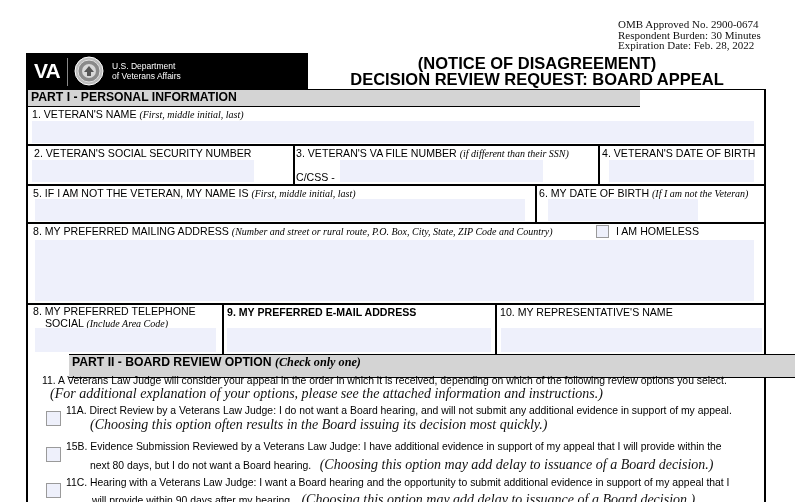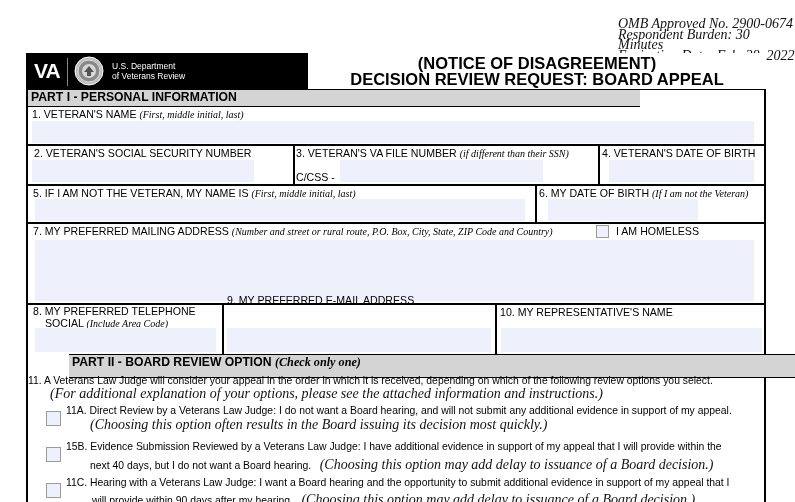--- a/index.html
+++ b/index.html
@@ -1,18 +1,18 @@
 <!DOCTYPE html>
 <html><head>
 <meta charset="utf-8">
 <style>
   html, body { margin:0; padding:0; background:#ffffff; }
   body { width:795px; height:502px; position:relative; overflow:hidden; font-family:"Liberation Sans", sans-serif; color:#000; }
   .abs { position:absolute; }
-  .omb { left:618px; top:19px; font-family:"Liberation Serif", serif; font-size:14px; line-height:10.6px; color:#111;font-style:italic; }
+  .omb { left:618px; top:19px; font-family:"Liberation Serif", serif; font-size:11px; line-height:10.6px; color:#111; }
   .frame { left:26px; top:53px; width:740px; height:460px; border:2px solid #000; border-bottom:none; box-sizing:border-box; }
   .header-black { left:26px; top:53px; width:282px; height:37px; background:#000; }
   .va-text { left:34px; top:60px; color:#fff; font-weight:bold; font-size:21px; letter-spacing:-1px; line-height:22px; }
   .va-sep { left:67px; top:58px; width:1px; height:28px; background:#888; }
   .seal { left:74px; top:56px; width:30px; height:30px; }
   .dept { left:112px; top:61px; color:#fff; font-size:8.5px; line-height:10px; }
   .title-box { left:308px; top:53px; width:458px; height:37px; background:#fff; border-bottom:1.5px solid #000; box-sizing:border-box; }
   .title { left:308px; top:55px; width:458px; text-align:center; font-weight:bold; font-size:16.5px; line-height:16px; }
   .part { background:#d4d4d4; border-bottom:1.5px solid #000; border-top:1.5px solid #000; box-sizing:border-box; font-weight:bold; font-size:12.2px; padding-left:3px; line-height:15px; }
   .part i { font-family:"Liberation Serif", serif; font-weight:bold; font-style:italic; }
@@ -42,21 +42,21 @@
 <div class="abs seal">
   <svg width="30" height="30" viewBox="0 0 30 30">
     <circle cx="15" cy="15" r="14" fill="#bdbdbd" stroke="#fff" stroke-width="1"></circle>
     <circle cx="15" cy="15" r="11" fill="#8a8a8a" stroke="#e0e0e0" stroke-width="1"></circle>
     <circle cx="15" cy="15" r="7" fill="#d8d8d8"></circle>
     <path d="M10 16 L15 10 L20 16 L17 16 L17 20 L13 20 L13 16 Z" fill="#555"></path>
   </svg>
 </div>
 <div class="abs dept">
   <div>U.S. Department</div>
-  <div>of Veterans Review</div>
+  <div>of Veterans Affairs</div>
 </div>
 <div class="abs title-box"></div>
 <div class="abs title">
   <div>(NOTICE OF DISAGREEMENT)</div>
   <div>DECISION REVIEW REQUEST:  BOARD APPEAL</div>
 </div>
 
 <div class="abs part" style="left:28px; top:89px; width:612px; height:18px;">
   <span>PART I - PERSONAL INFORMATION</span>
 </div>
@@ -91,59 +91,59 @@
 <div class="abs fill" style="left:35px; top:199px; width:490px; height:22px;"></div>
 <div class="abs vline" style="left:535px; top:185px; height:38px;"></div>
 <div class="abs lbl" style="left:539px; top:187px;">
   <span>6. MY DATE OF BIRTH</span>
   <i>(If I am not the Veteran)</i>
 </div>
 <div class="abs fill" style="left:548px; top:199px; width:150px; height:22px;"></div>
 <div class="abs hline" style="left:28px; top:222px; width:736px;"></div>
 
 <div class="abs lbl" style="left:33px; top:225px;">
-  <span>7. MY PREFERRED MAILING ADDRESS</span>
+  <span>8. MY PREFERRED MAILING ADDRESS</span>
   <i>(Number and street or rural route, P.O. Box, City, State, ZIP Code and Country)</i>
 </div>
 <div class="abs cb" style="left:596px; top:225px;"></div>
 <div class="abs lbl" style="left:616px; top:225px;">I AM HOMELESS</div>
 <div class="abs fill" style="left:35px; top:240px; width:719px; height:61px;"></div>
 <div class="abs hline" style="left:28px; top:303px; width:736px;"></div>
 
 <div class="abs lbl" style="left:33px; top:305px;">
   <div>8. MY PREFERRED TELEPHONE</div>
   <div style="padding-left:12px;">
     <span>SOCIAL</span>
     <i>(Include Area Code)</i>
   </div>
 </div>
 <div class="abs fill" style="left:35px; top:328px; width:181px; height:24px;"></div>
 <div class="abs vline" style="left:222px; top:304px; height:50px;"></div>
-<div class="abs lbl" style="left:227px; top:294px;">9. MY PREFERRED E-MAIL ADDRESS</div>
+<div class="abs lbl" style="left:227px; top:306px;font-weight:bold;">9. MY PREFERRED E-MAIL ADDRESS</div>
 <div class="abs fill" style="left:227px; top:328px; width:264px; height:24px;"></div>
 <div class="abs vline" style="left:495px; top:304px; height:50px;"></div>
 <div class="abs lbl" style="left:500px; top:306px;">10. MY REPRESENTATIVE'S NAME</div>
 <div class="abs fill" style="left:501px; top:328px; width:261px; height:24px;"></div>
 
 <div class="abs part" style="left:28px; top:354px; width:736px; height:24px;margin-left:41px;">
   <span>PART II - BOARD REVIEW OPTION</span>
   <i>(Check only one)</i>
 </div>
 
-<div class="abs txt" style="left:28px; top:375px;">11. A Veterans Law Judge will consider your appeal in the order in which it is received, depending on which of the following review options you select.</div>
+<div class="abs txt" style="left:42px; top:375px;">11. A Veterans Law Judge will consider your appeal in the order in which it is received, depending on which of the following review options you select.</div>
 <div class="abs note" style="left:50px; top:388px;">(For additional explanation of your options, please see the attached information and instructions.)</div>
 
 <div class="abs cb" style="left:46px; top:411px; width:15px; height:15px;"></div>
 <div class="abs txt" style="left:66px; top:405px;">11A. Direct Review by a Veterans Law Judge: I do not want a Board hearing, and will not submit any additional evidence in support of my appeal.</div>
 <div class="abs note" style="left:90px; top:419px;">(Choosing this option often results in the Board issuing its decision most quickly.)</div>
 
 <div class="abs cb" style="left:46px; top:447px; width:15px; height:15px;"></div>
 <div class="abs txt" style="left:66px; top:441px;">15B. Evidence Submission Reviewed by a Veterans Law Judge: I have additional evidence in support of my appeal that I will provide within the</div>
 <div class="abs" style="left:90px; top:455px; white-space:nowrap;">
-  <span class="txt">next 40 days, but I do not want a Board hearing.</span>
+  <span class="txt">next 80 days, but I do not want a Board hearing.</span>
   <span class="note" style="margin-left:4px;">(Choosing this option may add delay to issuance of a Board decision.)</span>
 </div>
 
 <div class="abs cb" style="left:46px; top:483px; width:15px; height:15px;"></div>
 <div class="abs txt" style="left:66px; top:477px;">11C. Hearing with a Veterans Law Judge: I want a Board hearing and the opportunity to submit additional evidence in support of my appeal that I</div>
 <div class="abs" style="left:92px; top:490px; white-space:nowrap;">
   <span class="txt">will provide within 90 days after my hearing.</span>
   <span class="note" style="margin-left:4px;">(Choosing this option may add delay to issuance of a Board decision.)</span>
 </div>
 

